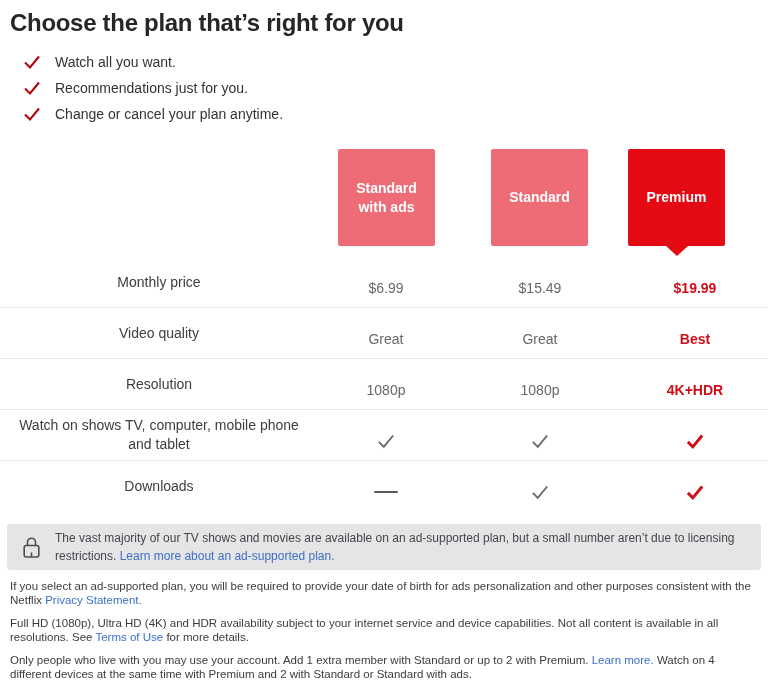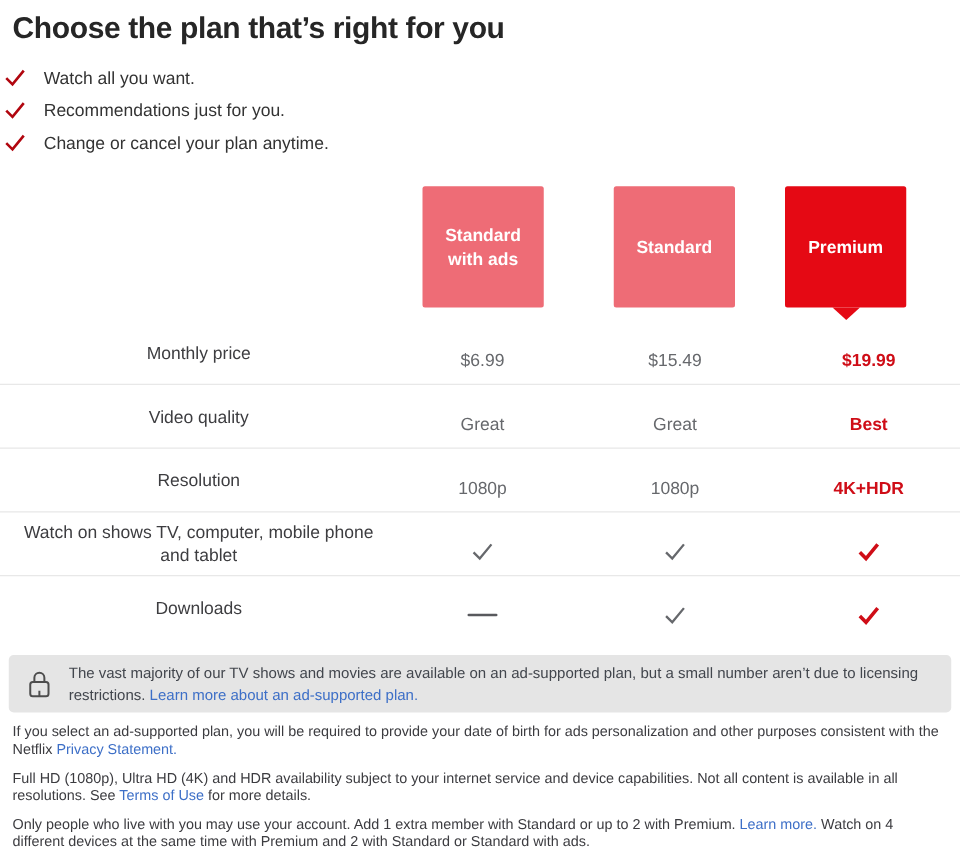--- a/index.html
+++ b/index.html
@@ -6,21 +6,21 @@
   body{
     width:768px;height:683px;overflow:hidden;background:#ffffff;
     font-family:"Liberation Sans","DejaVu Sans",sans-serif;
     -webkit-font-smoothing:antialiased;
   }
   h1{
     font-size:24px;font-weight:700;color:#262626;
     margin:9px 10px 0;letter-spacing:-0.3px;
   }
   
-  .benefits{list-style:none;margin:12px 0 0;padding:0 2px;}
+  .benefits{list-style:none;margin:12px 0 0;padding:0 22px;}
   .benefits li{display:flex;align-items:center;height:26px;font-size:14px;color:#333333;}
   .bcheck{margin-right:13px;color:#b1060f;display:flex;}
   .bcheck svg{width:20px;height:20px;display:block;}
   
   .cards{position:relative;height:108px;margin-top:22px;}
   .card{
     position:absolute;top:0;width:97px;height:97px;background:#ee6c76;border-radius:2px;
     display:flex;align-items:center;justify-content:center;text-align:center;
     color:#ffffff;font-weight:700;font-size:14px;line-height:1.3;
     padding:0 12px;box-sizing:border-box;cursor:pointer;

